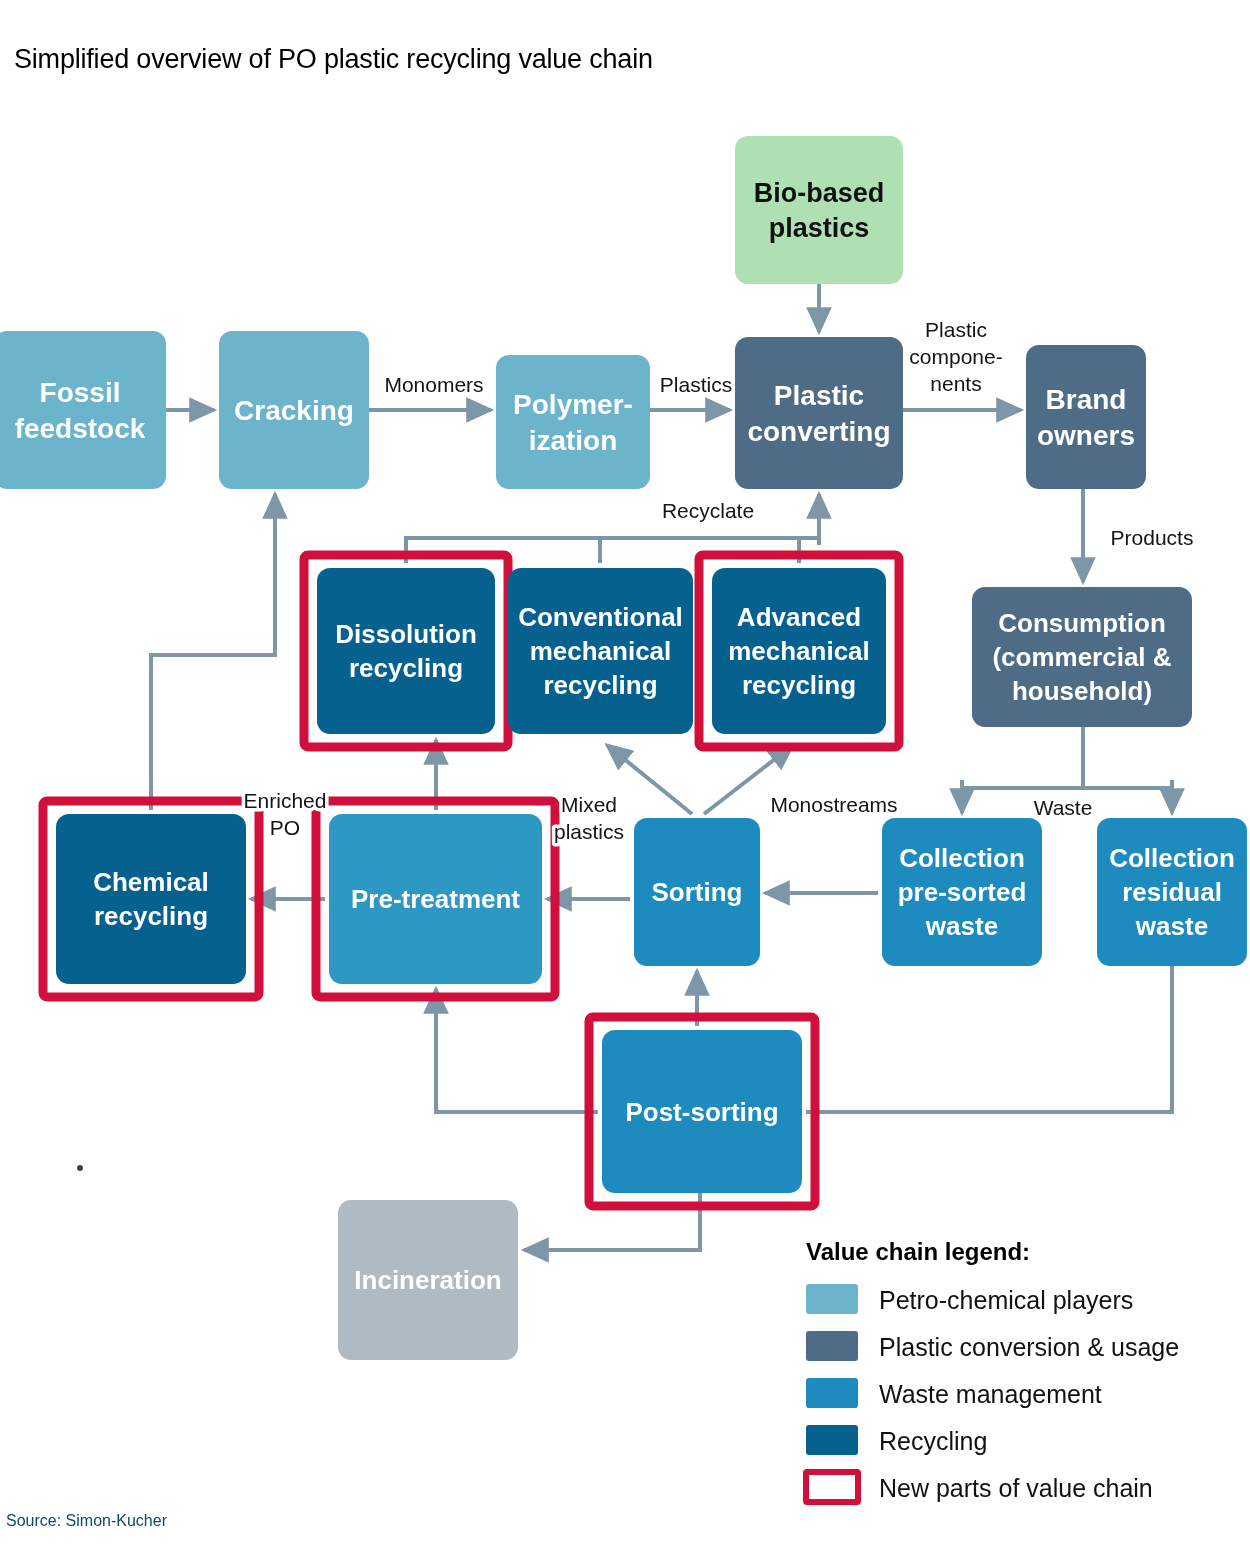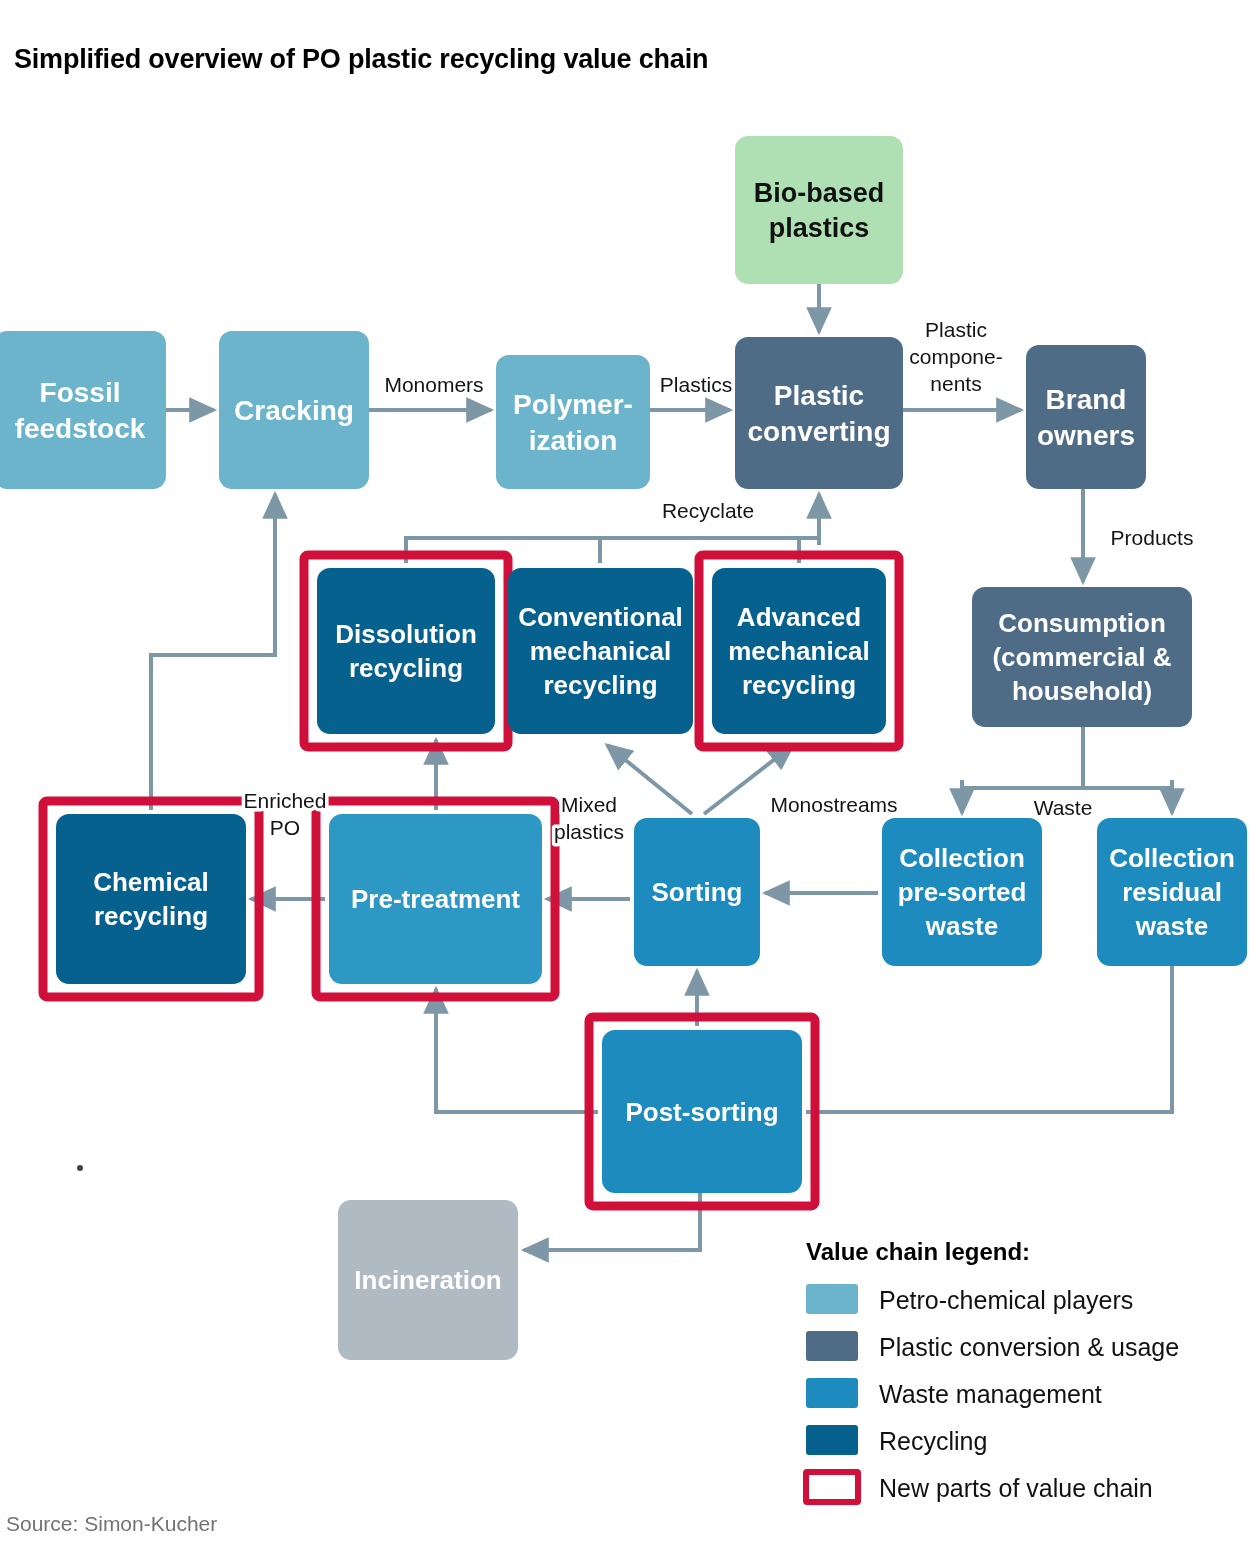--- a/index.html
+++ b/index.html
@@ -13,30 +13,30 @@
     font-family: "Liberation Sans", sans-serif;
     color: #000000;
     position: relative;
     overflow: hidden;
   }
   #page-title {
     position: absolute;
     left: 14px;
     top: 44px;
     font-size: 27px;
-    font-weight: bold;
+    font-weight: normal;
     letter-spacing: -0.2px;
     color: #000;
   }
   #source-note {
     position: absolute;
     left: 6px;
     top: 1512px;
-    font-size: 21px;
-    color: #737373;
+    font-size: 16px;
+    color: #0c4a6e;
   }
   #canvas {
     position: absolute;
     left: 0;
     top: 0;
     width: 1250px;
     height: 1552px;
   }
   .node-label {
     font-family: "Liberation Sans", sans-serif;

